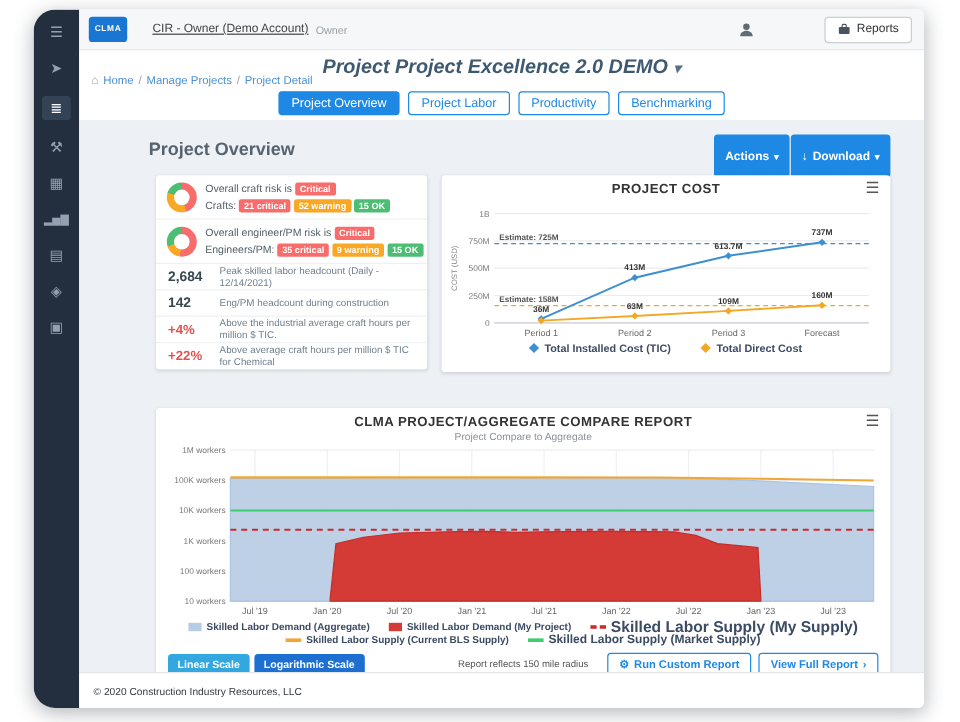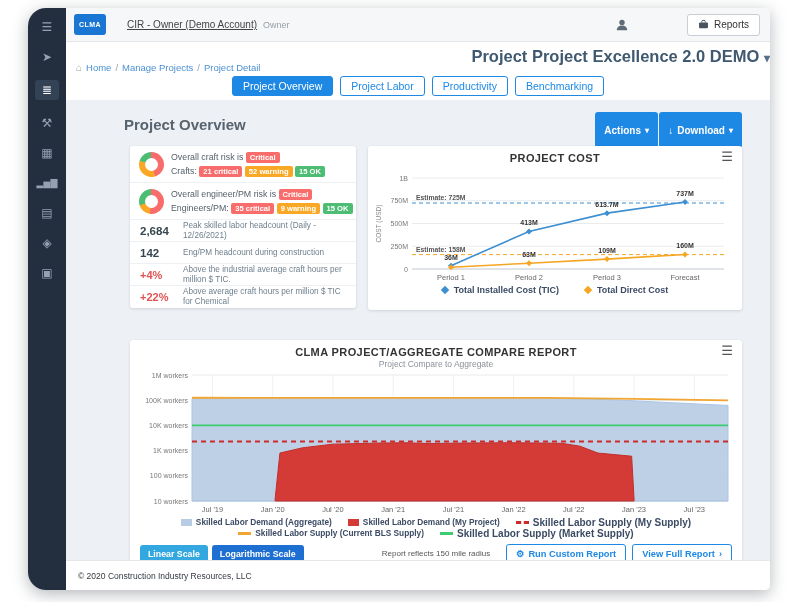--- a/index.html
+++ b/index.html
@@ -32,22 +32,22 @@
   .reports-btn { display:flex; align-items:center; gap:5px; height:22px; padding:0 10px;
     background:#fff; border:1px solid #c9ced4; border-radius:3px; font-size:10px;
     color:#333; margin-right:10px; cursor:pointer; }
 
   
   .subheader { position:absolute; left:38px; top:34px; right:0; height:58px; background:#fff; }
   .breadcrumb { position:absolute; left:10px; top:20px; font-size:9.5px; color:#9aa1a8;
     display:flex; gap:4px; align-items:center; white-space:nowrap; max-width:250px; overflow:hidden; }
   .breadcrumb a { color:#4a90d2; text-decoration:none; cursor:pointer; }
   .bc-home { color:#9aa1a8; font-size:10px; }
-  .page-title { position:absolute; left:0; right:0; top:5px; text-align:right;
-    font-size:16.5px; font-weight:bold; color:#3f5970; cursor:pointer; }
+  .page-title { position:absolute; left:0; right:0; top:5px; text-align:center;
+    font-size:16.5px; font-weight:bold; color:#3f5970; cursor:pointer;font-style:italic; }
   .page-title .caret { font-size:12px; color:#58718a; }
   .tabs { position:absolute; left:0; right:0; top:34px; display:flex; justify-content:center; gap:7px; }
   .tab { font-size:10.5px; padding:3px 10px; border:1px solid #1e88e5; border-radius:3px;
     color:#1e88e5; background:#fff; cursor:pointer; }
   .tab.active { background:#1e88e5; color:#fff; }
 
   
   .main { position:absolute; left:38px; top:92px; right:0; bottom:30px; background:#edf0f4; }
   .ov-heading { position:absolute; left:58px; top:16px; font-size:15px; font-weight:600; color:#57636e; }
   .blue-btn { position:absolute; top:12px; height:36px; display:flex; align-items:center; gap:4px;
@@ -215,21 +215,21 @@
           <div>
             <span>Engineers/PM:</span>
             <span class="badge critical">35 critical</span>
             <span class="badge warning">9 warning</span>
             <span class="badge ok">15 OK</span>
           </div>
         </div>
       </div>
       <div class="row-stat">
         <span class="stat-val">2,684</span>
-        <span class="stat-desc">Peak skilled labor headcount (Daily - 12/26/2021)</span>
+        <span class="stat-desc">Peak skilled labor headcount (Daily - 12/14/2021)</span>
       </div>
       <div class="row-stat">
         <span class="stat-val">142</span>
         <span class="stat-desc">Eng/PM headcount during construction</span>
       </div>
       <div class="row-stat">
         <span class="stat-val accent">+4%</span>
         <span class="stat-desc">Above the industrial average craft hours per million $ TIC.</span>
       </div>
       <div class="row-stat">
@@ -336,21 +336,21 @@
         </svg>
       <div class="cmp-legend" id="cmp-legend-1">
           <span class="lg-item" style="font-size: 8.3px;">
             <span class="sw-rect" style="background: rgb(184, 204, 228);"></span>
             <span>Skilled Labor Demand (Aggregate)</span>
           </span>
           <span class="lg-item" style="font-size: 8.3px;">
             <span class="sw-rect" style="background: rgb(212, 58, 54);"></span>
             <span>Skilled Labor Demand (My Project)</span>
           </span>
-          <span class="lg-item" style="font-size: 10px;">
+          <span class="lg-item" style="font-size: 13px;">
             <span class="sw-line dashed" style="border-top-color: rgb(204, 42, 42);"></span>
             <span>Skilled Labor Supply (My Supply)</span>
           </span>
         </div>
       <div class="cmp-legend" id="cmp-legend-2">
           <span class="lg-item" style="font-size: 8.3px;">
             <span class="sw-line" style="border-top-color: rgb(242, 166, 50);"></span>
             <span>Skilled Labor Supply (Current BLS Supply)</span>
           </span>
           <span class="lg-item" style="font-size: 10px;">

